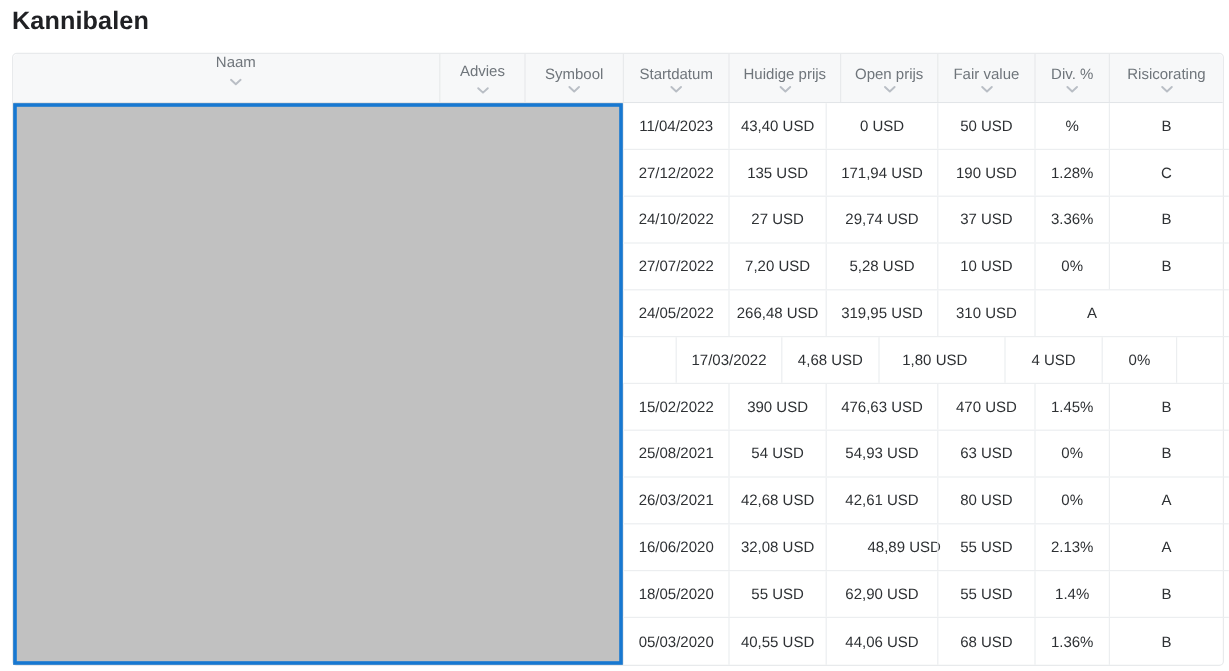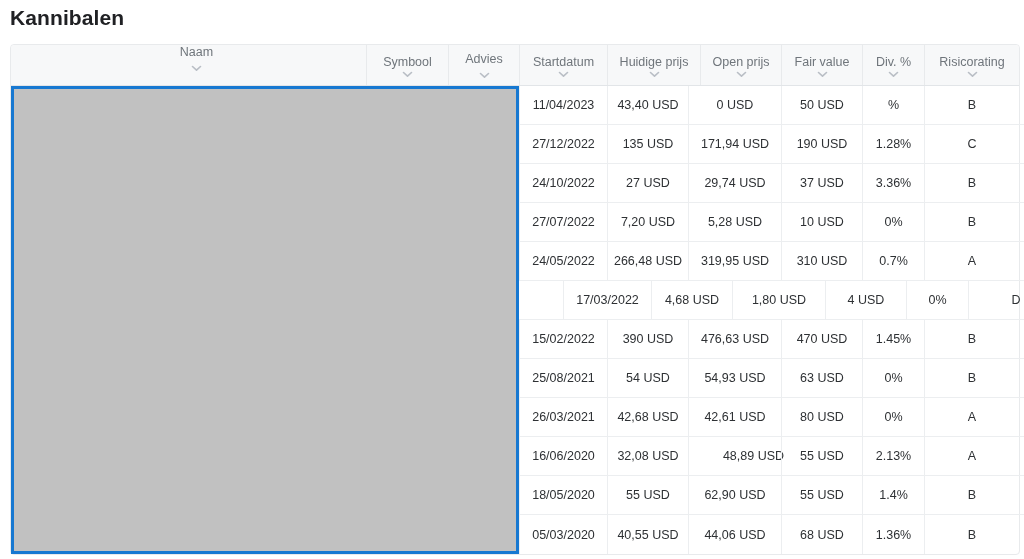--- a/index.html
+++ b/index.html
@@ -80,28 +80,28 @@
   <h1 class="page-title">Kannibalen</h1>
 
   <div class="table-wrap">
     <div class="thead">
         <div class="hcell inline align-left" style="width: 355px;">
           <span>Naam</span>
           <svg width="11" height="7" viewBox="0 0 11 7" class="chev">
             <polyline points="1.5,1.5 5.5,5.2 9.5,1.5"></polyline>
           </svg>
         </div>
+        <div class="hcell inline" style="width: 71px;">
+          <span>Advies</span>
+          <svg width="11" height="7" viewBox="0 0 11 7" class="chev">
+            <polyline points="1.5,1.5 5.5,5.2 9.5,1.5"></polyline>
+          </svg>
+        </div>
         <div class="hcell stacked" style="width: 82px;">
           <span>Symbool</span>
-          <svg width="11" height="7" viewBox="0 0 11 7" class="chev">
-            <polyline points="1.5,1.5 5.5,5.2 9.5,1.5"></polyline>
-          </svg>
-        </div>
-        <div class="hcell inline" style="width: 71px;">
-          <span>Advies</span>
           <svg width="11" height="7" viewBox="0 0 11 7" class="chev">
             <polyline points="1.5,1.5 5.5,5.2 9.5,1.5"></polyline>
           </svg>
         </div>
         <div class="hcell stacked" style="width: 88px;">
           <span>Startdatum</span>
           <svg width="11" height="7" viewBox="0 0 11 7" class="chev">
             <polyline points="1.5,1.5 5.5,5.2 9.5,1.5"></polyline>
           </svg>
         </div>
@@ -169,28 +169,27 @@
             <div class="tcell" style="width: 93px;">5,28 USD</div>
             <div class="tcell" style="width: 81px;">10 USD</div>
             <div class="tcell" style="width: 62px;">0%</div>
             <div class="tcell" style="width: 95px;">B</div>
           </div>
           <div class="trow">
             <div class="tcell" style="width: 88px;">24/05/2022</div>
             <div class="tcell" style="width: 81px;">266,48 USD</div>
             <div class="tcell" style="width: 93px;">319,95 USD</div>
             <div class="tcell" style="width: 81px;">310 USD</div>
-            <div class="tcell" style="width: 62px;">0.7%</div>
             <div class="tcell" style="width: 95px;">A</div>
           </div>
           <div class="trow">
             <div class="tcell" style="width: 88px; margin-left: 44px;">17/03/2022</div>
             <div class="tcell" style="width: 81px;">4,68 USD</div>
             <div class="tcell" style="width: 93px;">1,80 USD</div>
-            <div class="tcell" style="width: 81px;">4 USD</div>
+            <div class="tcell" style="width: 81px; margin-left: 12px;">4 USD</div>
             <div class="tcell" style="width: 62px;">0%</div>
             <div class="tcell" style="width: 95px;">D</div>
           </div>
           <div class="trow">
             <div class="tcell" style="width: 88px;">15/02/2022</div>
             <div class="tcell" style="width: 81px;">390 USD</div>
             <div class="tcell" style="width: 93px;">476,63 USD</div>
             <div class="tcell" style="width: 81px;">470 USD</div>
             <div class="tcell" style="width: 62px;">1.45%</div>
             <div class="tcell" style="width: 95px;">B</div>

